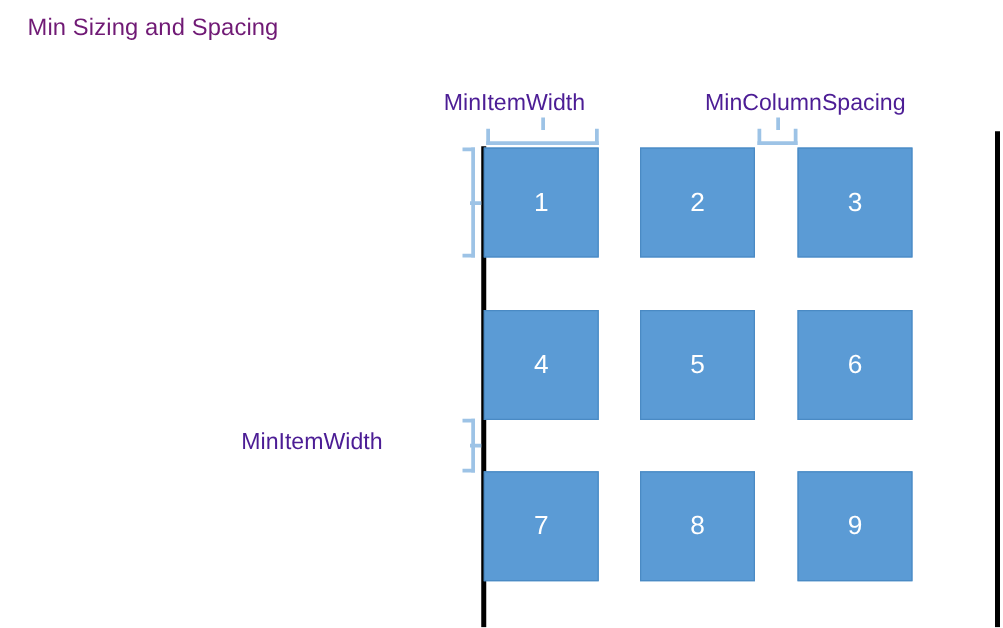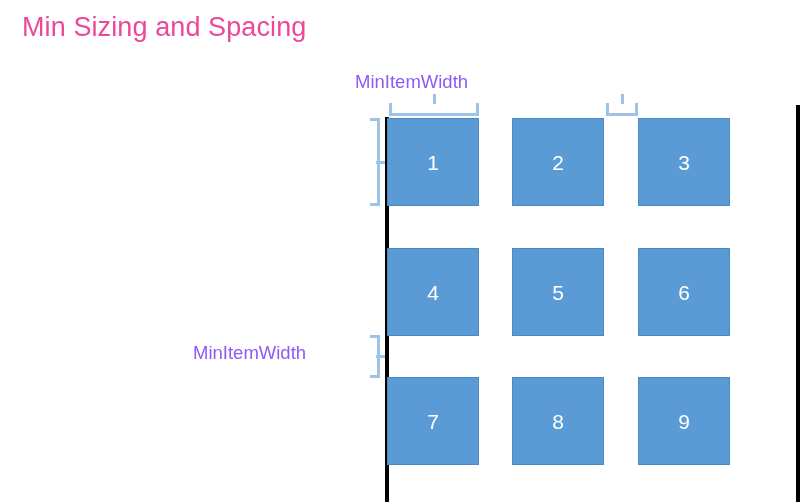--- a/index.html
+++ b/index.html
@@ -14,30 +14,30 @@
     position: relative;
     width: 802px;
     height: 502px;
     background: #ffffff;
     overflow: hidden;
   }
   .slide-title {
     position: absolute;
     left: 22px;
     top: 12px;
-    font-size: 27px;
-    color: #ec4899;
+    font-size: 19px;
+    color: #701a75;
     font-weight: 400;
     letter-spacing: 0.1px;
     white-space: nowrap;
   }
   .annot-label {
     position: absolute;
     font-size: 18.5px;
-    color: #8b5cf6;
+    color: #4c1d95;
     white-space: nowrap;
   }
   .grid-item {
     position: absolute;
     background: #5B9BD5;
     border: 1px solid #4A8AC4;
     box-sizing: border-box;
   }
   .grid-item .num {
     position: absolute;
@@ -99,20 +99,21 @@
 
   <div class="rule-vertical" style="left:385px; top:117px; height:385px;"></div>
 
   <div class="rule-vertical" style="left:796px; top:105px; height:397px;"></div>
 
   <div class="annot-label" style="left:355px; top:71px;">MinItemWidth</div>
   <div class="bracket-h" style="left:389px; top:103px; width:90px;">
     <div class="stem"></div>
   </div>
 
+  <div class="annot-label" style="left:564px; top:71px;">MinColumnSpacing</div>
   <div class="bracket-h" style="left:606px; top:103px; width:32px;">
     <div class="stem"></div>
   </div>
 
   <div class="bracket-v" style="left:370px; top:118px; height:88px;">
     <div class="stem"></div>
   </div>
 
   <div class="annot-label" style="left:193px; top:342px;">MinItemWidth</div>
   <div class="bracket-v" style="left:370px; top:335px; height:43px;">

